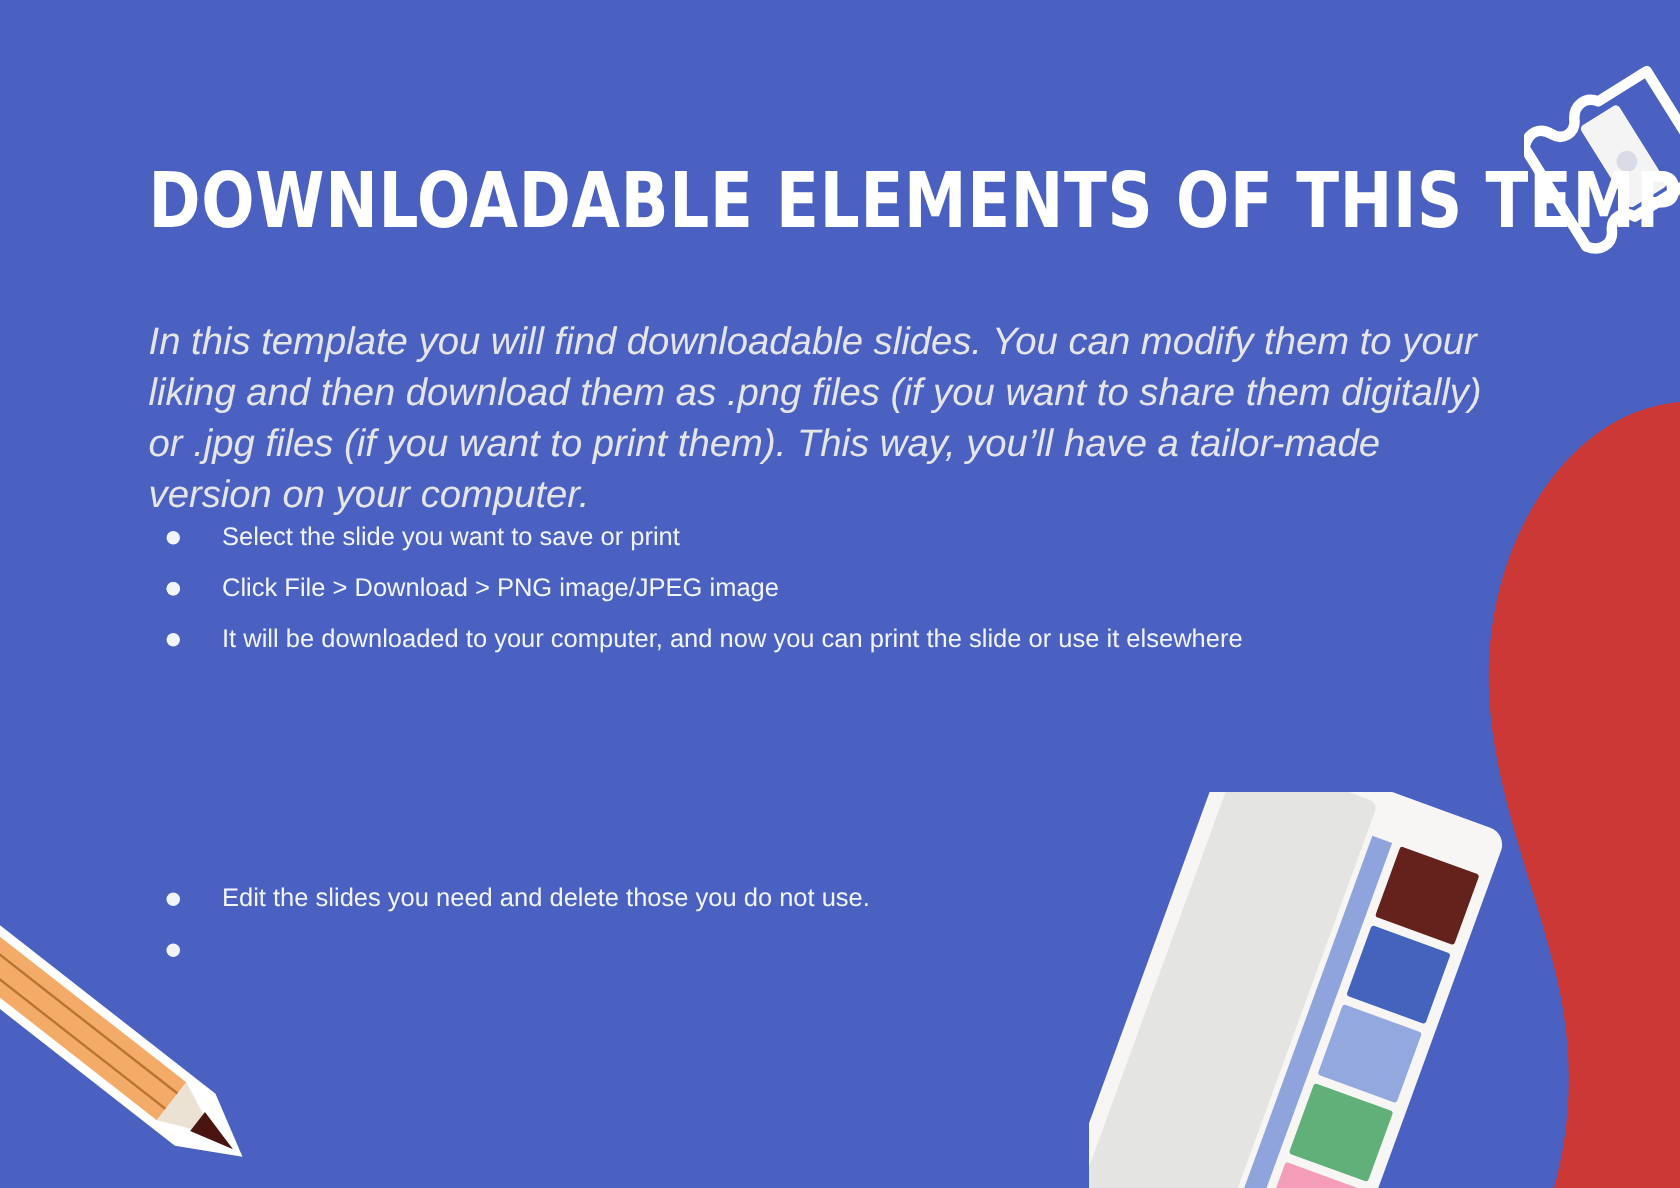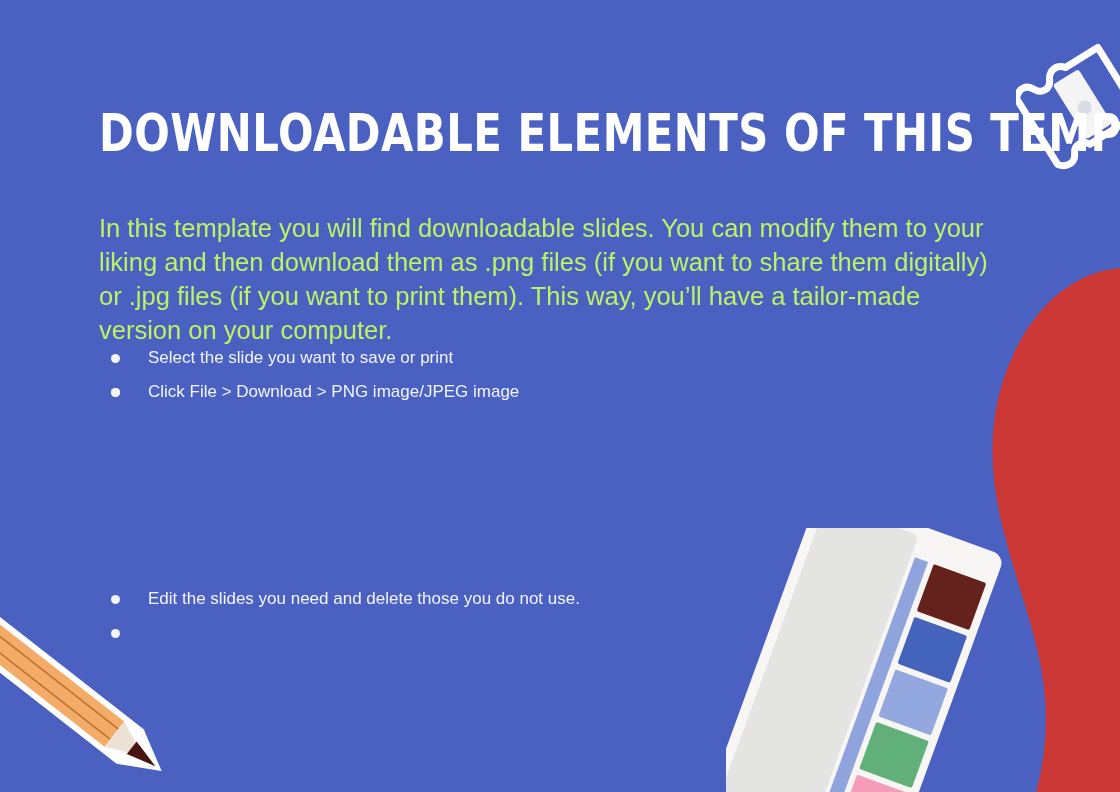--- a/index.html
+++ b/index.html
@@ -53,24 +53,25 @@
     transform: scaleX(0.93) scaleY(1.14);
     transform-origin: left top;
     text-transform: uppercase;
   }
 
   #intro-paragraph {
     position: absolute;
     left: 99px;
     top: 185px;
     width: 905px;
-    color: #bef264;
+    color: #e5e5e5;
     font-size: 25.5px;
     line-height: 34px;
     font-weight: 400;
+    font-style: italic;
   }
 
   .bullet-list {
     position: absolute;
     list-style: none;
     margin: 0;
     padding: 0;
     color: #f2f4fb;
     font-size: 17px;
     line-height: 33.5px;
@@ -205,20 +206,24 @@
         <span class="bullet-dot"></span>
         <span>Select the slide you want to save or print</span>
       </li>
       <li>
         <span class="bullet-dot"></span>
       </li>
       <li>
         <span class="bullet-dot"></span>
         <span>Click File &gt; Download &gt; PNG image/JPEG image</span>
       </li>
+      <li>
+        <span class="bullet-dot"></span>
+        <span>It will be downloaded to your computer, and now you can print the slide or use it elsewhere</span>
+      </li>
     </ul>
 
 
     <ul id="secondary-list" class="bullet-list">
       <li>
         <span class="bullet-dot"></span>
         <span>Edit the slides you need and delete those you do not use.</span>
       </li>
       <li>
         <span class="bullet-dot"></span>

